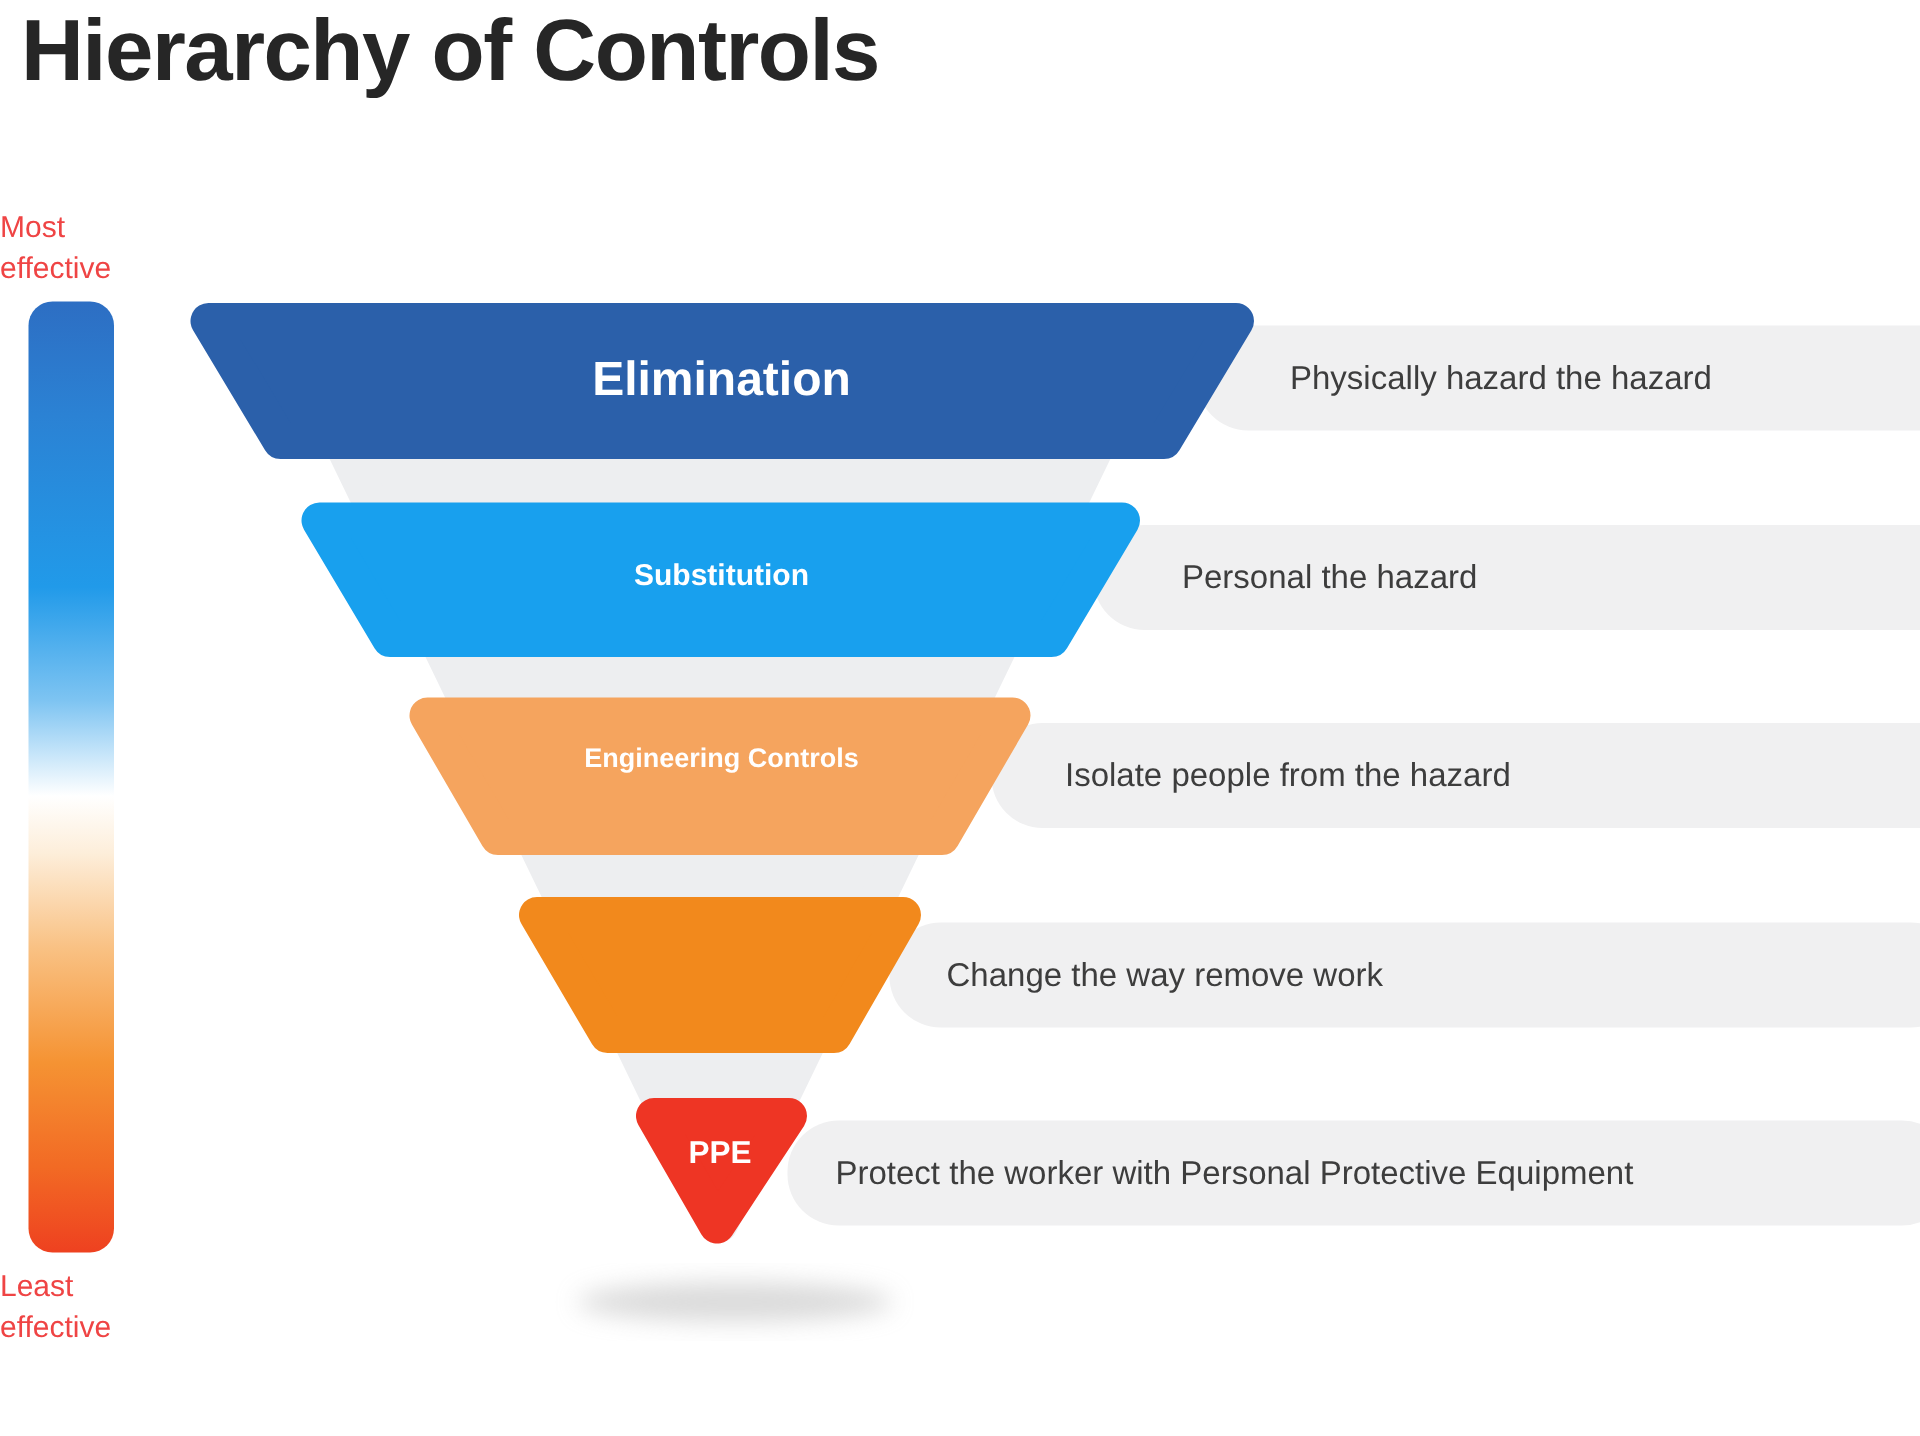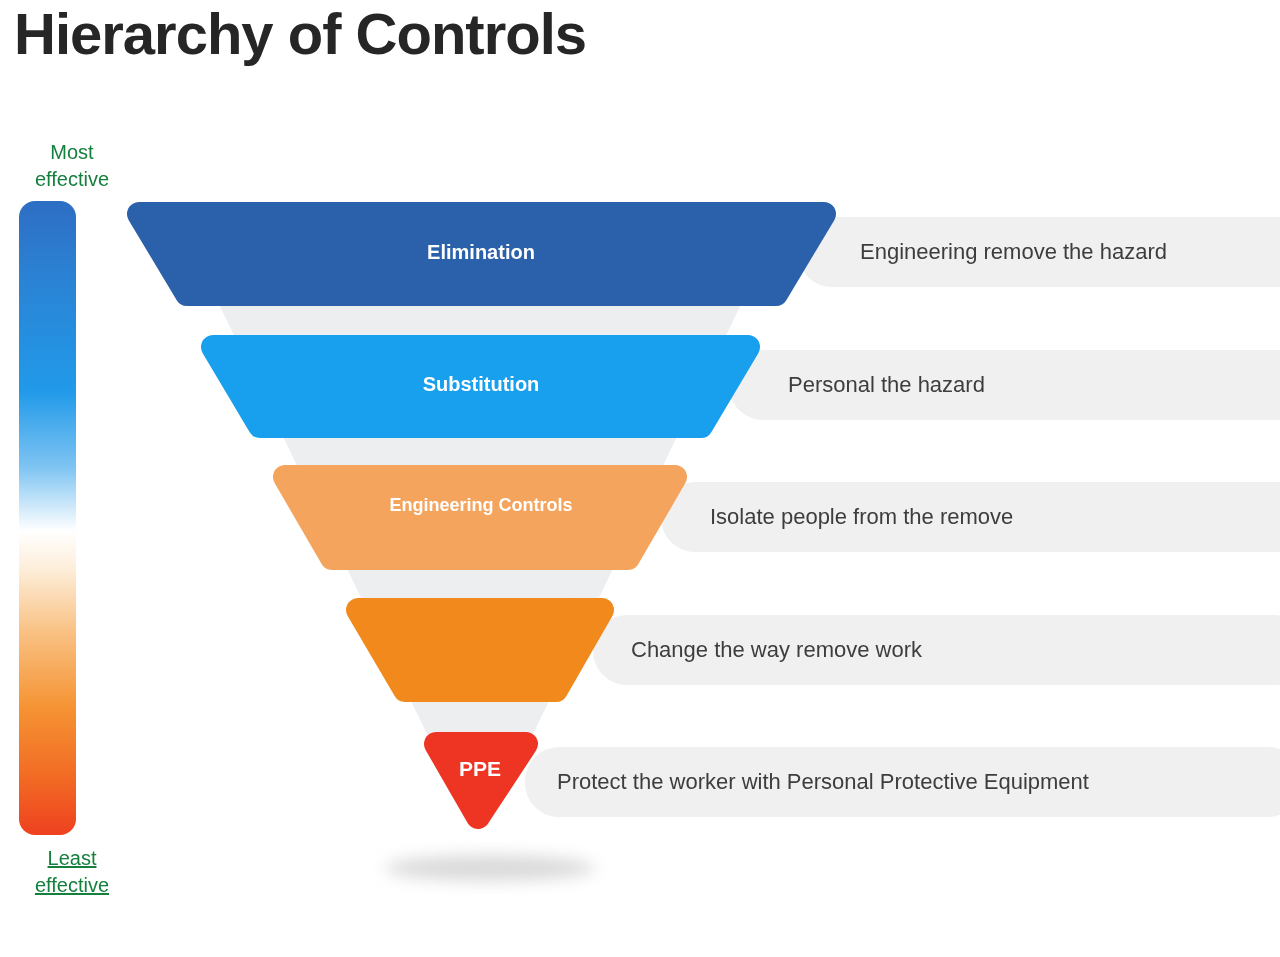--- a/index.html
+++ b/index.html
@@ -11,25 +11,25 @@
 
   
   .page-title{
     position:absolute;left:14px;top:-8px;margin:0;
     font-size:58px;font-weight:bold;color:#262626;letter-spacing:-1px;
     line-height:1.45;
   }
 
   
   .scale-label{
-    position:absolute;left:0;width:96px;text-align:center;
-    font-size:20px;line-height:27px;color:#15803d;padding-left:24px;
+    position:absolute;left:0;width:96px;
+    font-size:20px;line-height:27px;color:#ef4444;
   }
   .scale-label.top{top:139px;}
-  .scale-label.bottom{top:845px;text-decoration:underline;}
+  .scale-label.bottom{top:845px;}
   .scale-bar{
     position:absolute;left:19px;top:201px;width:57px;height:634px;border-radius:16px;
     background:linear-gradient(180deg,
       #2d6ec3 0%, #2b82d4 12%, #219ae9 30%, #7ec4f2 42%,
       #ffffff 52%, #fdeeda 58%, #f9c183 68%, #f59333 80%,
       #f26a24 91%, #ee4120 100%);
   }
 
   
   .bg-svg,.funnel-svg{position:absolute;inset:0;width:1280px;height:957px;pointer-events:none;}
@@ -47,21 +47,21 @@
   .pill-3{left:661px;top:482px;width:609px;padding-left:49px;}
   .pill-4{left:593px;top:615px;width:677px;padding-left:38px;}
   .pill-5{left:525px;top:747px;width:745px;padding-left:32px;}
   .pill span{white-space:nowrap;}
 
   
   .level-label{
     position:absolute;z-index:4;text-align:center;color:#ffffff;font-weight:bold;
     pointer-events:none;
   }
-  .label-1{left:256px;top:232px;width:450px;font-size:20px;line-height:40px;}
+  .label-1{left:256px;top:232px;width:450px;font-size:32px;line-height:40px;}
   .label-2{left:256px;top:364px;width:450px;font-size:20px;line-height:40px;}
   .label-3{left:361px;top:487px;width:240px;font-size:18px;line-height:37px;}
   .label-4{left:361px;top:612px;width:240px;font-size:27px;line-height:37px;}
   .label-5{left:428px;top:750px;width:104px;font-size:21px;line-height:38px;}
 </style>
 </head>
 <body>
 
 <div class="canvas">
 
@@ -75,27 +75,27 @@
     <defs>
       <filter id="softblur" x="-50%" y="-50%" width="200%" height="200%">
         <feGaussianBlur stdDeviation="8"></feGaussianBlur>
       </filter>
     </defs>
     <ellipse cx="490" cy="868" rx="105" ry="13" fill="#bcbcbc" opacity="0.55" filter="url(#softblur)"></ellipse>
     <path d="M190,217 L770,217 L480,816 Z" fill="#edeef0" stroke="#edeef0" stroke-width="24" stroke-linejoin="round"></path>
   </svg>
 
   <div class="pill pill-1">
-    <span>Engineering remove the hazard</span>
+    <span>Physically hazard the hazard</span>
   </div>
   <div class="pill pill-2">
     <span>Personal the hazard</span>
   </div>
   <div class="pill pill-3">
-    <span>Isolate people from the remove</span>
+    <span>Isolate people from the hazard</span>
   </div>
   <div class="pill pill-4">
     <span>Change the way remove work</span>
   </div>
   <div class="pill pill-5">
     <span>Protect the worker with Personal Protective Equipment</span>
   </div>
 
   <svg class="funnel-svg" viewBox="0 0 1280 957">
     <path d="M139,214 L824,214 L776,294 L187,294 Z" fill="#2b60aa" stroke="#2b60aa" stroke-width="24" stroke-linejoin="round"></path>

